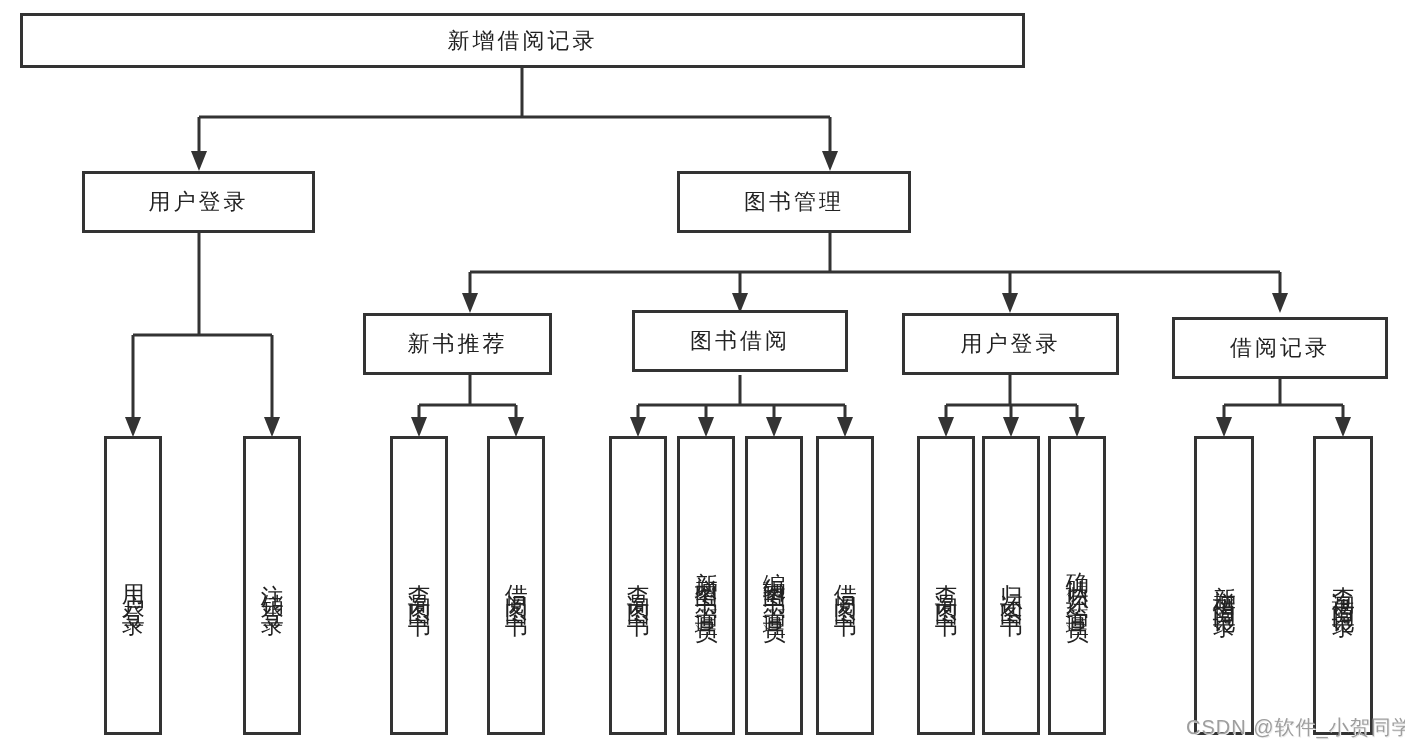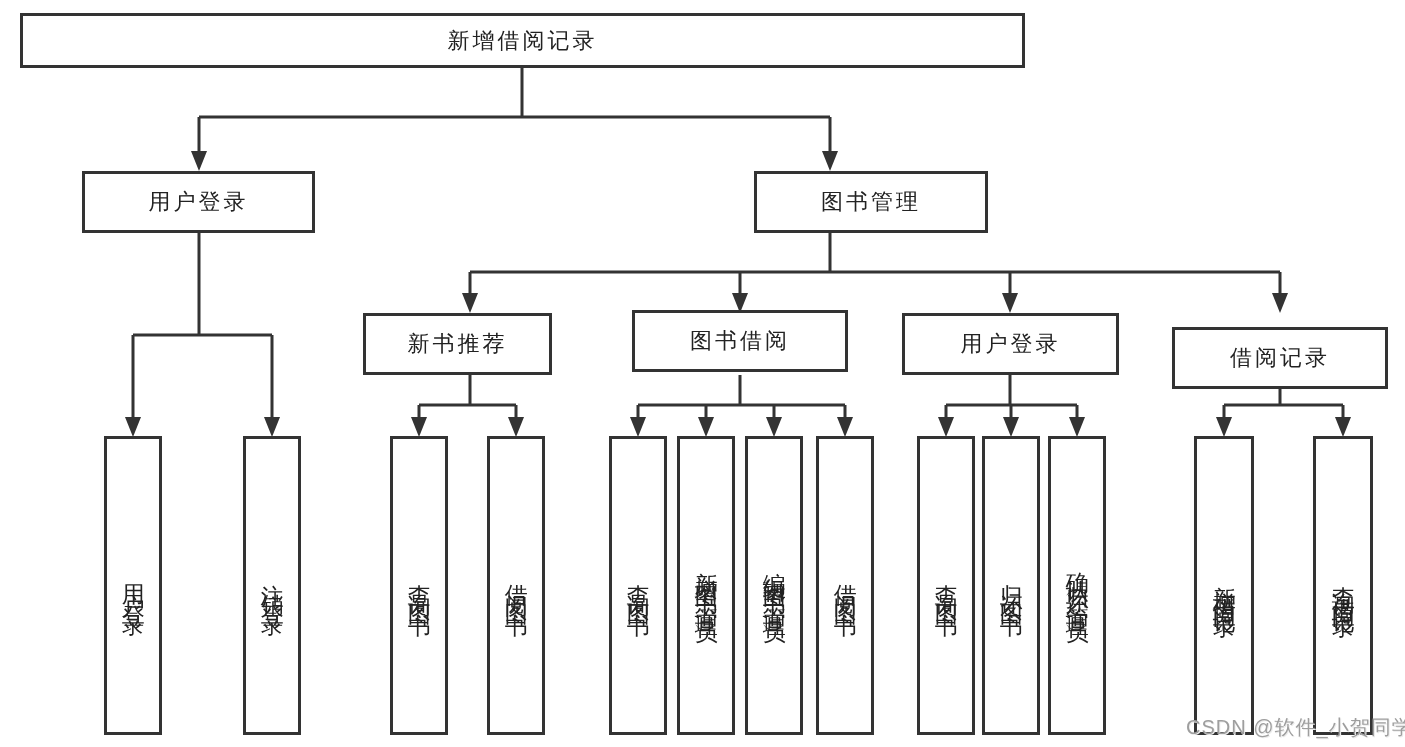--- a/index.html
+++ b/index.html
@@ -97,34 +97,34 @@
     </g>
   </svg>
 
   <div class="node hbox" style="left:20px;top:13px;width:1005px;height:55px">
     <span>新增借阅记录</span>
   </div>
 
   <div class="node hbox" style="left:82px;top:171px;width:233px;height:62px">
     <span>用户登录</span>
   </div>
-  <div class="node hbox" style="left:754px;top:171px;width:234px;height:62px">
+  <div class="node hbox" style="left:677px;top:171px;width:234px;height:62px">
     <span>图书管理</span>
   </div>
 
   <div class="node hbox" style="left:363px;top:313px;width:189px;height:62px">
     <span>新书推荐</span>
   </div>
   <div class="node hbox" style="left:632px;top:310px;width:216px;height:62px">
     <span>图书借阅</span>
   </div>
   <div class="node hbox" style="left:902px;top:313px;width:217px;height:62px">
     <span>用户登录</span>
   </div>
-  <div class="node hbox" style="left:1172px;top:327px;width:216px;height:62px">
+  <div class="node hbox" style="left:1172px;top:317px;width:216px;height:62px">
     <span>借阅记录</span>
   </div>
 
   <div class="node vbox sp-wide" style="left:104px;top:436px;width:58px;height:299px">
     <span>用户登录</span>
   </div>
   <div class="node vbox sp-wide" style="left:243px;top:436px;width:58px;height:299px">
     <span>注销登录</span>
   </div>
 

